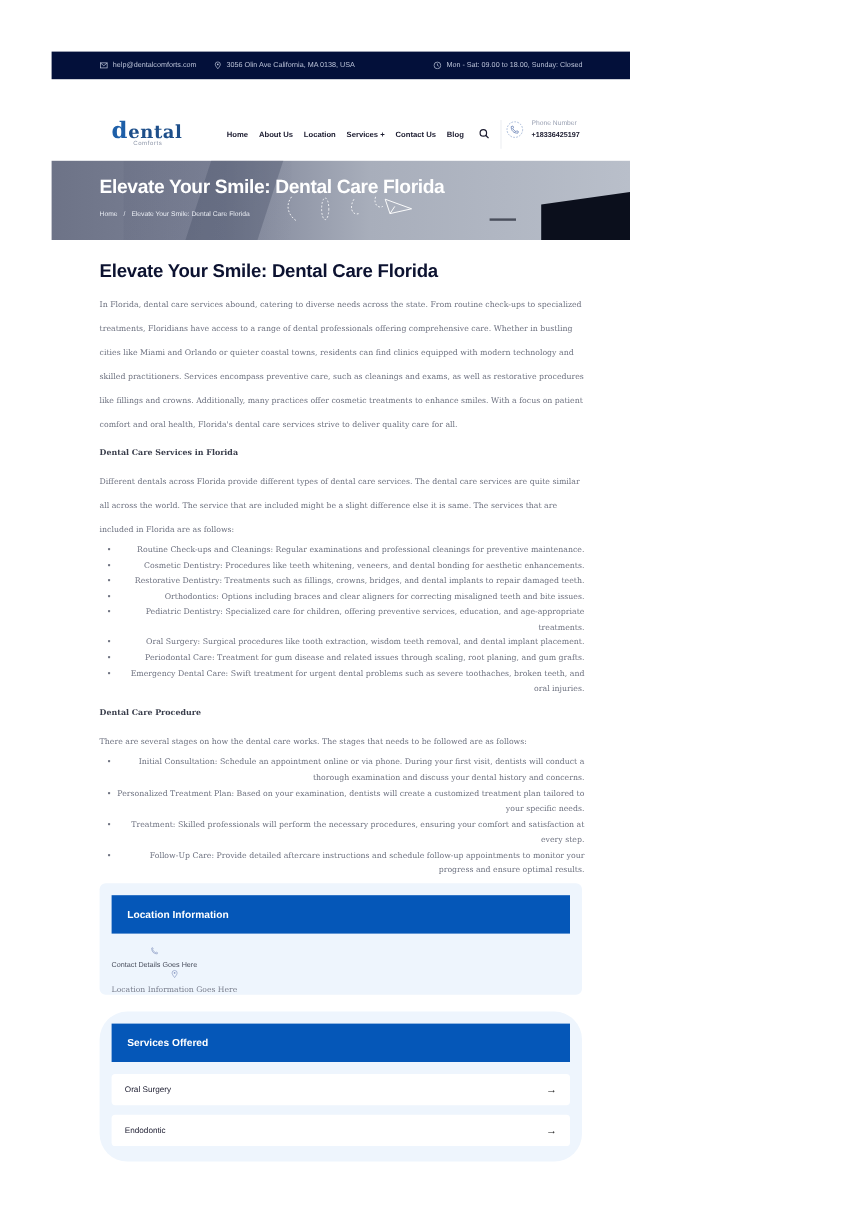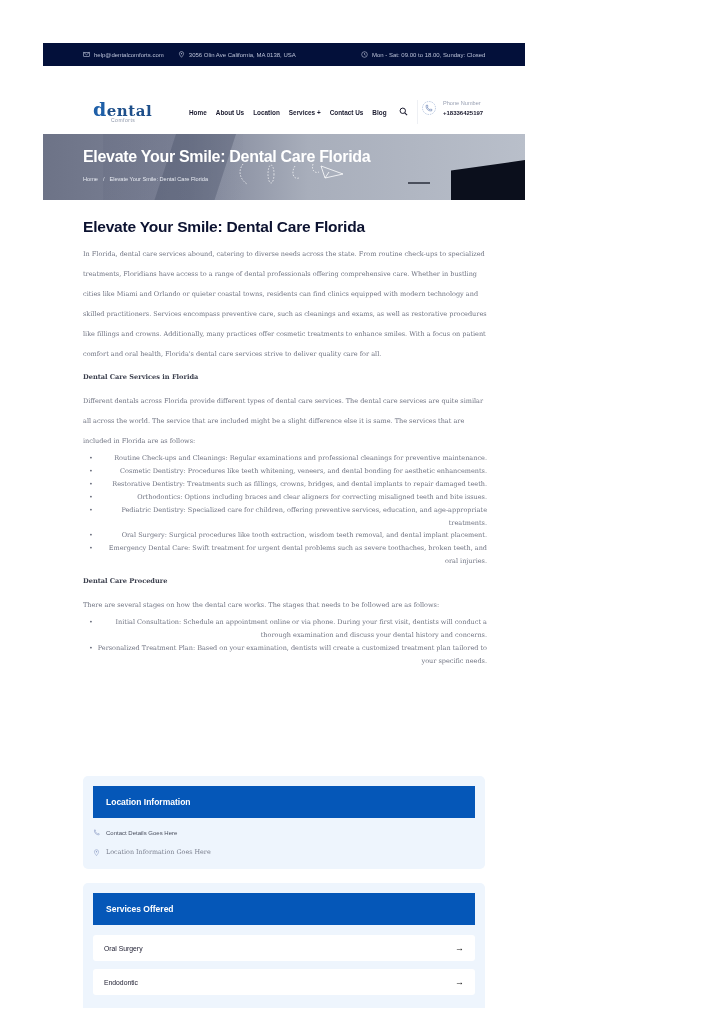--- a/index.html
+++ b/index.html
@@ -42,23 +42,23 @@
   
   .article { position: absolute; left: 83px; top: 218px; width: 404px; }
   .article h1 { font-size: 15.5px; font-weight: bold; color: #0c1230; letter-spacing: -0.2px; margin-bottom: 8px; }
   .article p { font-family: "DejaVu Serif", serif; font-size: 6.5px; line-height: 20px; color: #6e7280; }
   .article h3 { font-family: "DejaVu Serif", serif; font-size: 6.6px; font-weight: bold; color: #3a3e4c; margin: 9px 0 10px; }
   .article ul { list-style: none; margin: 1px 0 6px 6px; text-align: right; }
   .article li { font-family: "DejaVu Serif", serif; font-size: 6.5px; line-height: 12.9px; color: #6e7280; position: relative; padding-left: 8px; }
   .article li::before { content: "\2022"; position: absolute; left: 0; top: 0; color: #6e7280; }
 
   
-  .card { position: absolute; left: 83px; width: 402px; background: #eef5fd; border-radius: 5px; margin-top: 40px; }
+  .card { position: absolute; left: 83px; width: 402px; background: #eef5fd; border-radius: 5px; }
   .card-head { position: absolute; left: 10px; top: 10px; width: 382px; height: 32px; background: #0557b8; color: #fff; font-size: 8.5px; font-weight: bold; display: flex; align-items: center; padding-left: 13px; }
-  .loc-row { position: absolute; left: 10px; display: flex; align-items: center; gap: 6px; font-size: 6px; color: #4a4f5e; }
+  .loc-row { position: absolute; left: 10px; display: flex; align-items: center; gap: 6px; font-size: 6px; color: #4a4f5e; flex-direction: column; }
   .loc-row.serif { font-family: "DejaVu Serif", serif; color: #7a7f8e; font-size: 6.4px; }
   .svc-item { position: absolute; left: 10px; width: 382px; height: 26px; background: #fff; border-radius: 3px; display: flex; align-items: center; justify-content: space-between; padding: 0 11px; font-size: 6.8px; color: #1a1a2e; cursor: pointer; }
   .svc-item .arrow { font-size: 9px; color: #111; }
 </style>
 </head>
 <body>
 
 <div class="page">
 
   <div class="topbar">
@@ -138,49 +138,52 @@
 
   <h3>Dental Care Services in Florida</h3>
   <p>Different dentals across Florida provide different types of dental care services. The dental care services are quite similar all across the world. The service that are included might be a slight difference else it is same. The services that are included in Florida are as follows:</p>
   <ul>
     <li>Routine Check-ups and Cleanings: Regular examinations and professional cleanings for preventive maintenance.</li>
     <li>Cosmetic Dentistry: Procedures like teeth whitening, veneers, and dental bonding for aesthetic enhancements.</li>
     <li>Restorative Dentistry: Treatments such as fillings, crowns, bridges, and dental implants to repair damaged teeth.</li>
     <li>Orthodontics: Options including braces and clear aligners for correcting misaligned teeth and bite issues.</li>
     <li>Pediatric Dentistry: Specialized care for children, offering preventive services, education, and age-appropriate treatments.</li>
     <li>Oral Surgery: Surgical procedures like tooth extraction, wisdom teeth removal, and dental implant placement.</li>
+    <li>Periodontal Care: Treatment for gum disease and related issues through scaling, root planing, and gum grafts.</li>
     <li>Emergency Dental Care: Swift treatment for urgent dental problems such as severe toothaches, broken teeth, and oral injuries.</li>
   </ul>
 
   <h3>Dental Care Procedure</h3>
   <p>There are several stages on how the dental care works. The stages that needs to be followed are as follows:</p>
   <ul>
     <li>Initial Consultation: Schedule an appointment online or via phone. During your first visit, dentists will conduct a thorough examination and discuss your dental history and concerns.</li>
     <li>Personalized Treatment Plan: Based on your examination, dentists will create a customized treatment plan tailored to your specific needs.</li>
+    <li>Treatment: Skilled professionals will perform the necessary procedures, ensuring your comfort and satisfaction at every step.</li>
+    <li>Follow-Up Care: Provide detailed aftercare instructions and schedule follow-up appointments to monitor your progress and ensure optimal results.</li>
   </ul>
 </div>
 
 <div class="card" style="top:736px; height:93px;">
   <div class="card-head">Location Information</div>
   <div class="loc-row" style="top:53px;">
     <svg width="7" height="7" viewBox="0 0 10 10">
         <path d="M2 1.5 C2 6 4 8 8.5 8.5 L9 7 L7.3 6.2 L6.6 7 C5 6.3 3.8 5 3 3.4 L3.8 2.7 L3 1 Z" fill="none" stroke="#8a9bc4" stroke-width="0.8"></path>
       </svg>
     <span>Contact Details Goes Here</span>
   </div>
   <div class="loc-row serif" style="top:72px;">
     <svg width="7" height="7" viewBox="0 0 10 10">
         <path d="M5 9.5 C3 7 2 5.2 2 4 A3 3 0 0 1 8 4 C8 5.2 7 7 5 9.5Z" fill="none" stroke="#8a9bc4" stroke-width="0.8"></path>
         <circle cx="5" cy="4" r="1" fill="#8a9bc4"></circle>
       </svg>
     <span>Location Information Goes Here</span>
   </div>
 </div>
 
-<div class="card" style="top:843px; height:125px; border-bottom-left-radius:0; border-bottom-right-radius:0;">
+<div class="card" style="top:843px; height:125px; border-bottom-left-radius:0; border-bottom-right-radius:0;border-radius:23px;">
   <div class="card-head">Services Offered</div>
   <div class="svc-item" style="top:52px;">
     <span>Oral Surgery</span>
     <span class="arrow">→</span>
   </div>
   <div class="svc-item" style="top:86px;">
     <span>Endodontic</span>
     <span class="arrow">→</span>
   </div>
 </div>

